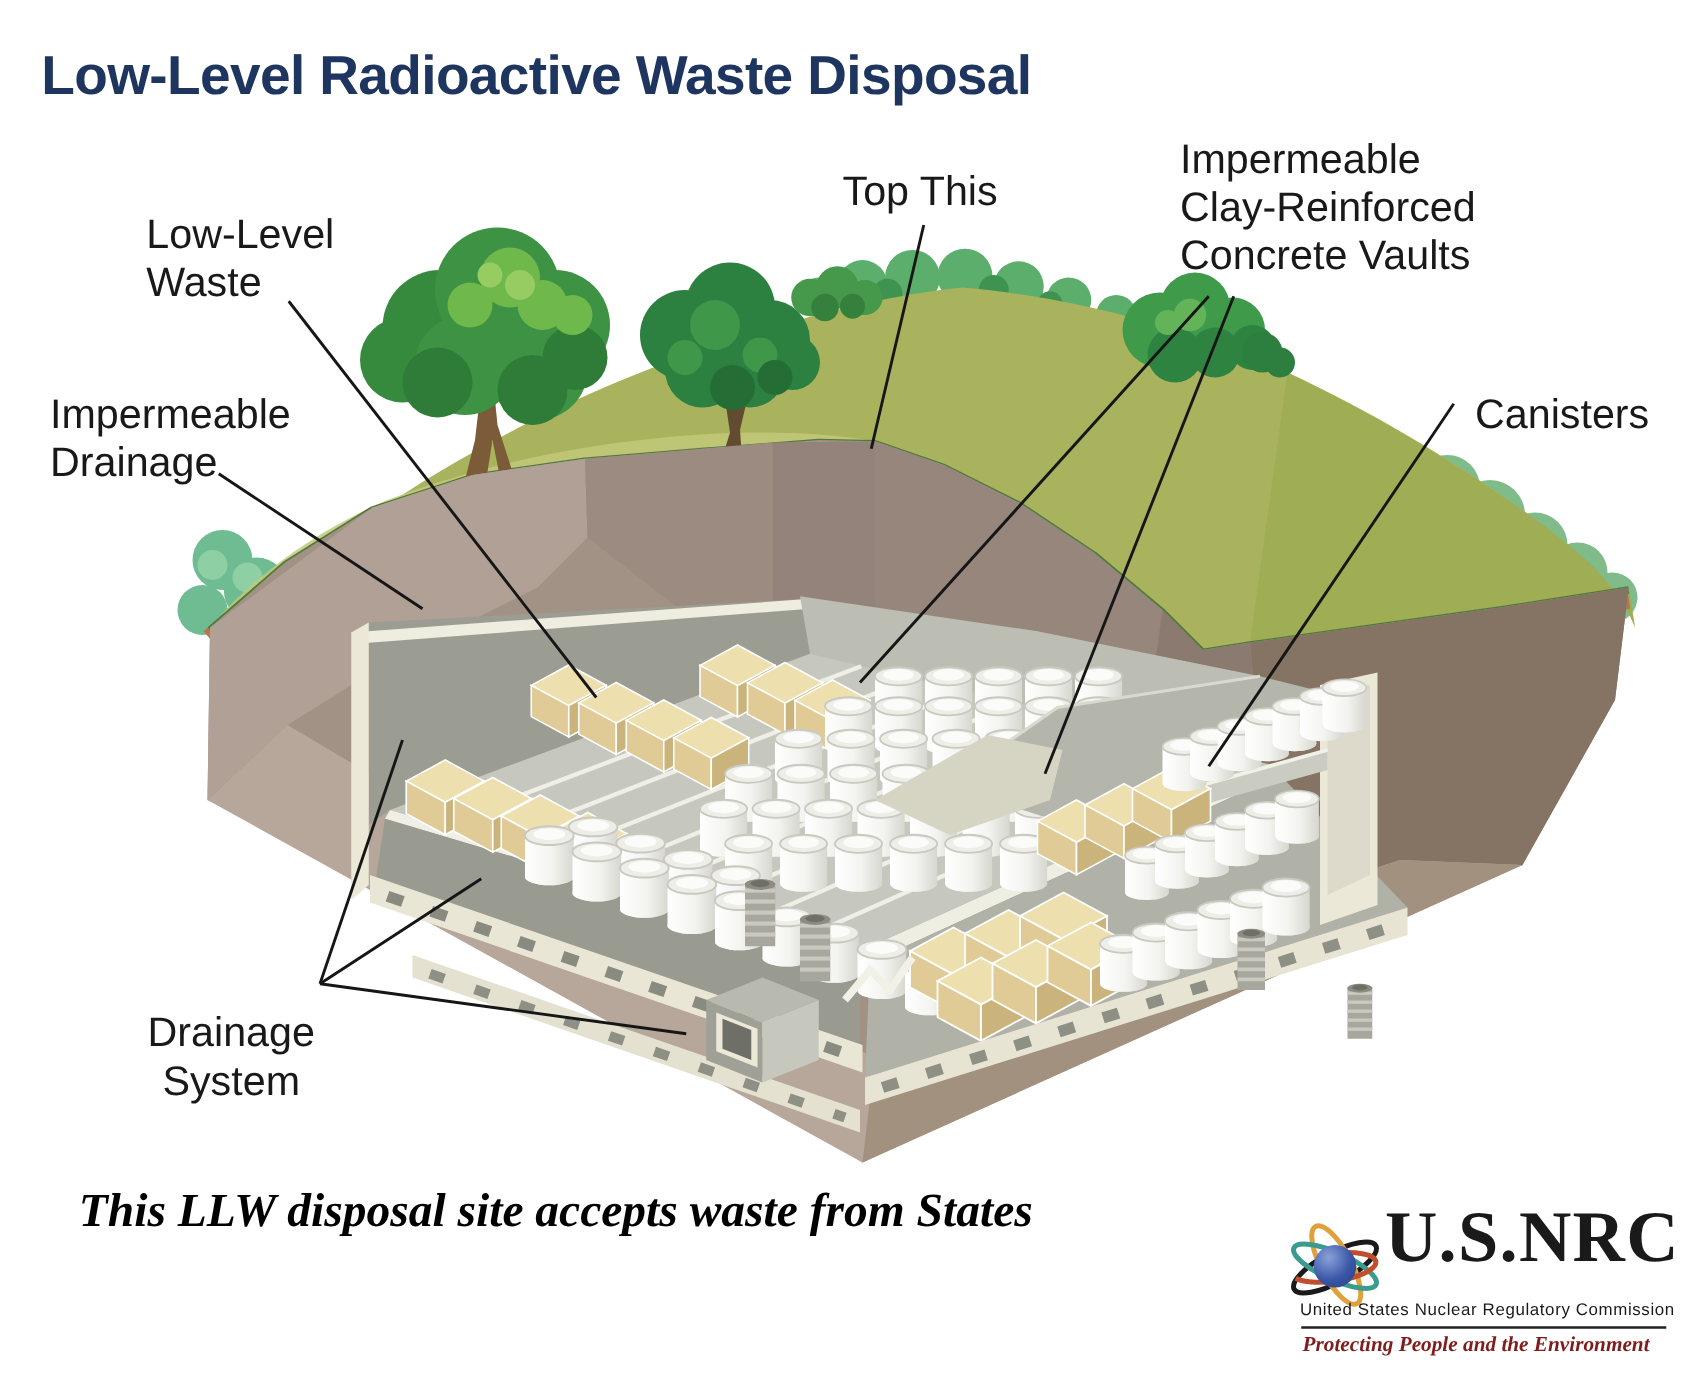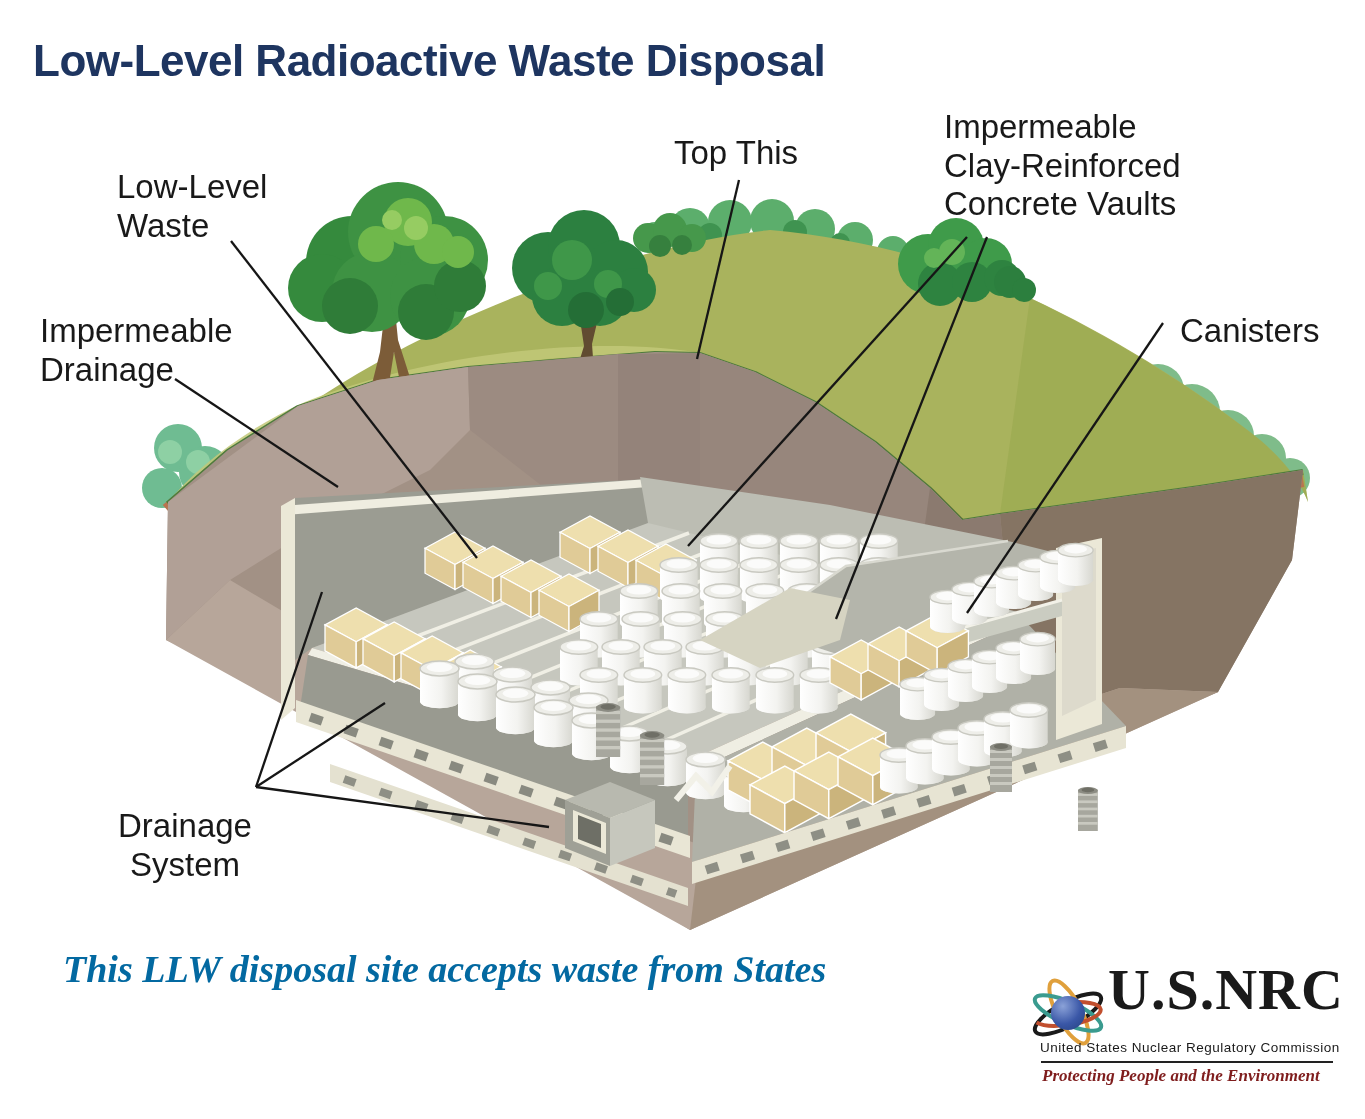--- a/index.html
+++ b/index.html
@@ -10,21 +10,21 @@
          letter-spacing:-0.5px;color:#1e3560;}
   .lbl{position:absolute;font-size:33px;line-height:1.17;color:#191919;font-weight:400;}
   .lbl span{display:block;}
   #lbl-llw{left:117px;top:168px;}
   #lbl-backfill{left:40px;top:312px;}
   #lbl-topsoil{left:674px;top:134px;}
   #lbl-vaults{left:944px;top:108px;}
   #lbl-canisters{left:1180px;top:277px;margin-top:35px;}
   #lbl-drainage{left:100px;top:807px;width:170px;text-align:center;}
   .caption{position:absolute;left:63px;top:938px;width:830px;font-family:"Liberation Serif",serif;
-           font-style:italic;font-weight:bold;font-size:38px;line-height:1.65;color:#0369a1;}
+           font-style:italic;font-weight:bold;font-size:38px;line-height:1.65;color:#000000;}
   .logo{position:absolute;left:1028px;top:968px;width:320px;height:130px;}
   .logo .atom{position:absolute;left:0;top:2px;}
   .logo .acr{position:absolute;left:80px;top:-12px;font-family:"Liberation Serif",serif;
              font-weight:bold;font-size:58px;color:#1a1a1a;letter-spacing:1px;}
   .logo .full{position:absolute;left:12px;top:72px;font-family:Liberation Sans, sans-serif;
               font-size:13.5px;letter-spacing:0.5px;color:#1a1a1a;white-space:nowrap;}
   .logo .rule{position:absolute;left:13px;top:93px;width:292px;height:2px;background:#222;}
   .logo .tag{position:absolute;left:14px;top:98px;font-family:"Liberation Serif",serif;
              font-style:italic;font-weight:bold;font-size:17px;color:#7f1d1d;white-space:nowrap;}
 </style>

